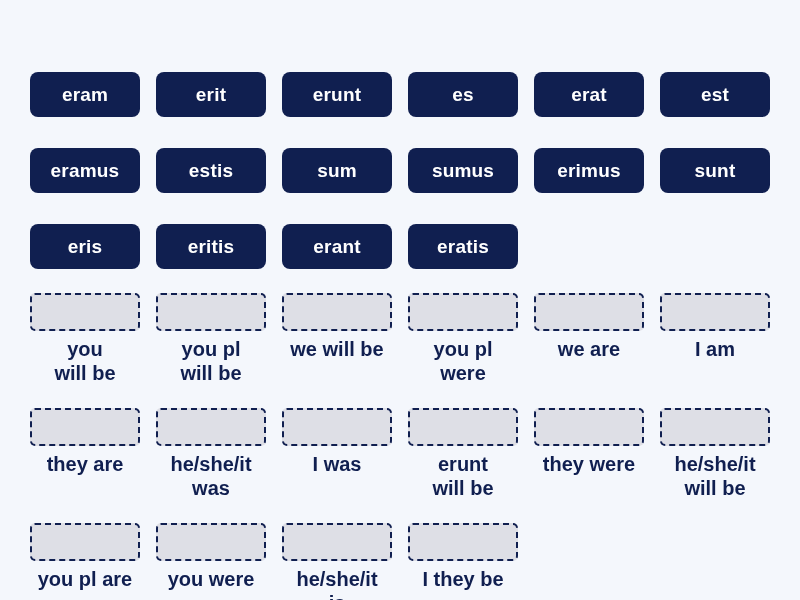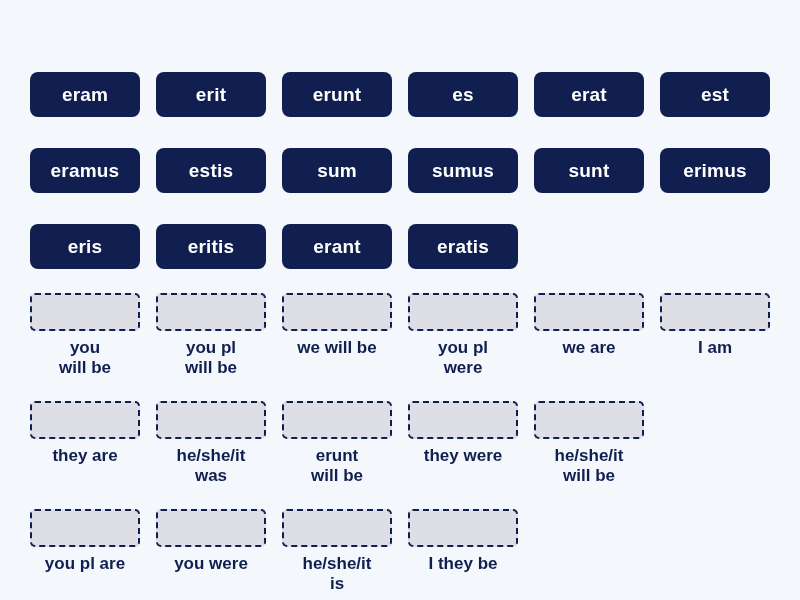--- a/index.html
+++ b/index.html
@@ -63,21 +63,21 @@
     width: 100%;
     height: 38px;
     box-sizing: border-box;
     background: #dedfe6;
     border: 2px dashed #101f50;
     border-radius: 5px;
   }
   .prompt {
     margin-top: 7px;
     color: #101f50;
-    font-size: 17px;
+    font-size: 20px;
     font-weight: bold;
     line-height: 1.18;
     text-align: center;
     white-space: pre-line;
     user-select: none;
   }
 </style>
 </head>
 <body>
 
@@ -87,22 +87,22 @@
     <div class="tile">eram</div>
     <div class="tile">erit</div>
     <div class="tile">erunt</div>
     <div class="tile">es</div>
     <div class="tile">erat</div>
     <div class="tile">est</div>
     <div class="tile">eramus</div>
     <div class="tile">estis</div>
     <div class="tile">sum</div>
     <div class="tile">sumus</div>
+    <div class="tile">erimus</div>
     <div class="tile">sunt</div>
-    <div class="tile">erimus</div>
     <div class="tile">eris</div>
     <div class="tile">eritis</div>
     <div class="tile">erant</div>
     <div class="tile">eratis</div>
   </div>
 
   <div class="rows">
 
     <div class="row">
       <div class="cell">
@@ -139,20 +139,24 @@
         <div class="dropzone"></div>
         <div class="prompt">they are</div>
       </div>
       <div class="cell">
         <div class="dropzone"></div>
         <div class="prompt">he/she/it
 was</div>
       </div>
       <div class="cell">
         <div class="dropzone"></div>
+        <div class="prompt">I was</div>
+      </div>
+      <div class="cell">
+        <div class="dropzone"></div>
         <div class="prompt">erunt
 will be</div>
       </div>
       <div class="cell">
         <div class="dropzone"></div>
         <div class="prompt">they were</div>
       </div>
       <div class="cell">
         <div class="dropzone"></div>
         <div class="prompt">he/she/it

